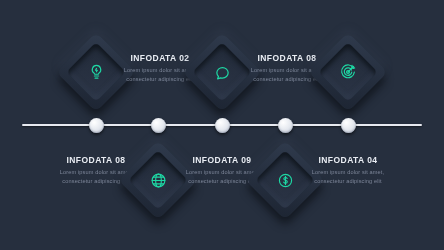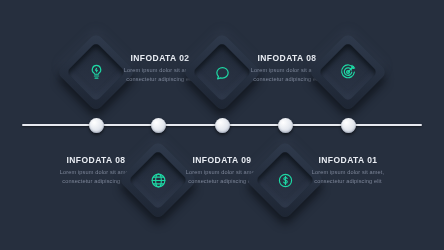--- a/index.html
+++ b/index.html
@@ -166,17 +166,17 @@
     <div class="glyph">
       <svg width="17" height="17" viewBox="0 0 24 24" fill="none" stroke="#1ed8a4" stroke-width="1.6" stroke-linecap="round" stroke-linejoin="round">
         <circle cx="12" cy="12" r="8.6"></circle>
         <path d="M14.4 9.1c-.5-.9-1.4-1.3-2.4-1.3-1.4 0-2.4.8-2.4 1.9 0 1.2 1 1.7 2.4 2s2.5.8 2.5 2.1c0 1.2-1.1 2-2.5 2-1.1 0-2-.5-2.5-1.4"></path>
         <path d="M12 6.2v11.6"></path>
       </svg>
     </div>
   </div>
 
   <div class="info-block" style="left:348px;top:155px;">
-    <p class="info-title">INFODATA 01</p>
+    <p class="info-title">INFODATA 04</p>
     <p class="info-desc">Lorem ipsum dolor sit amet, consectetur adipiscing elit</p>
   </div>
 
 </div>
 
 </body></html>

